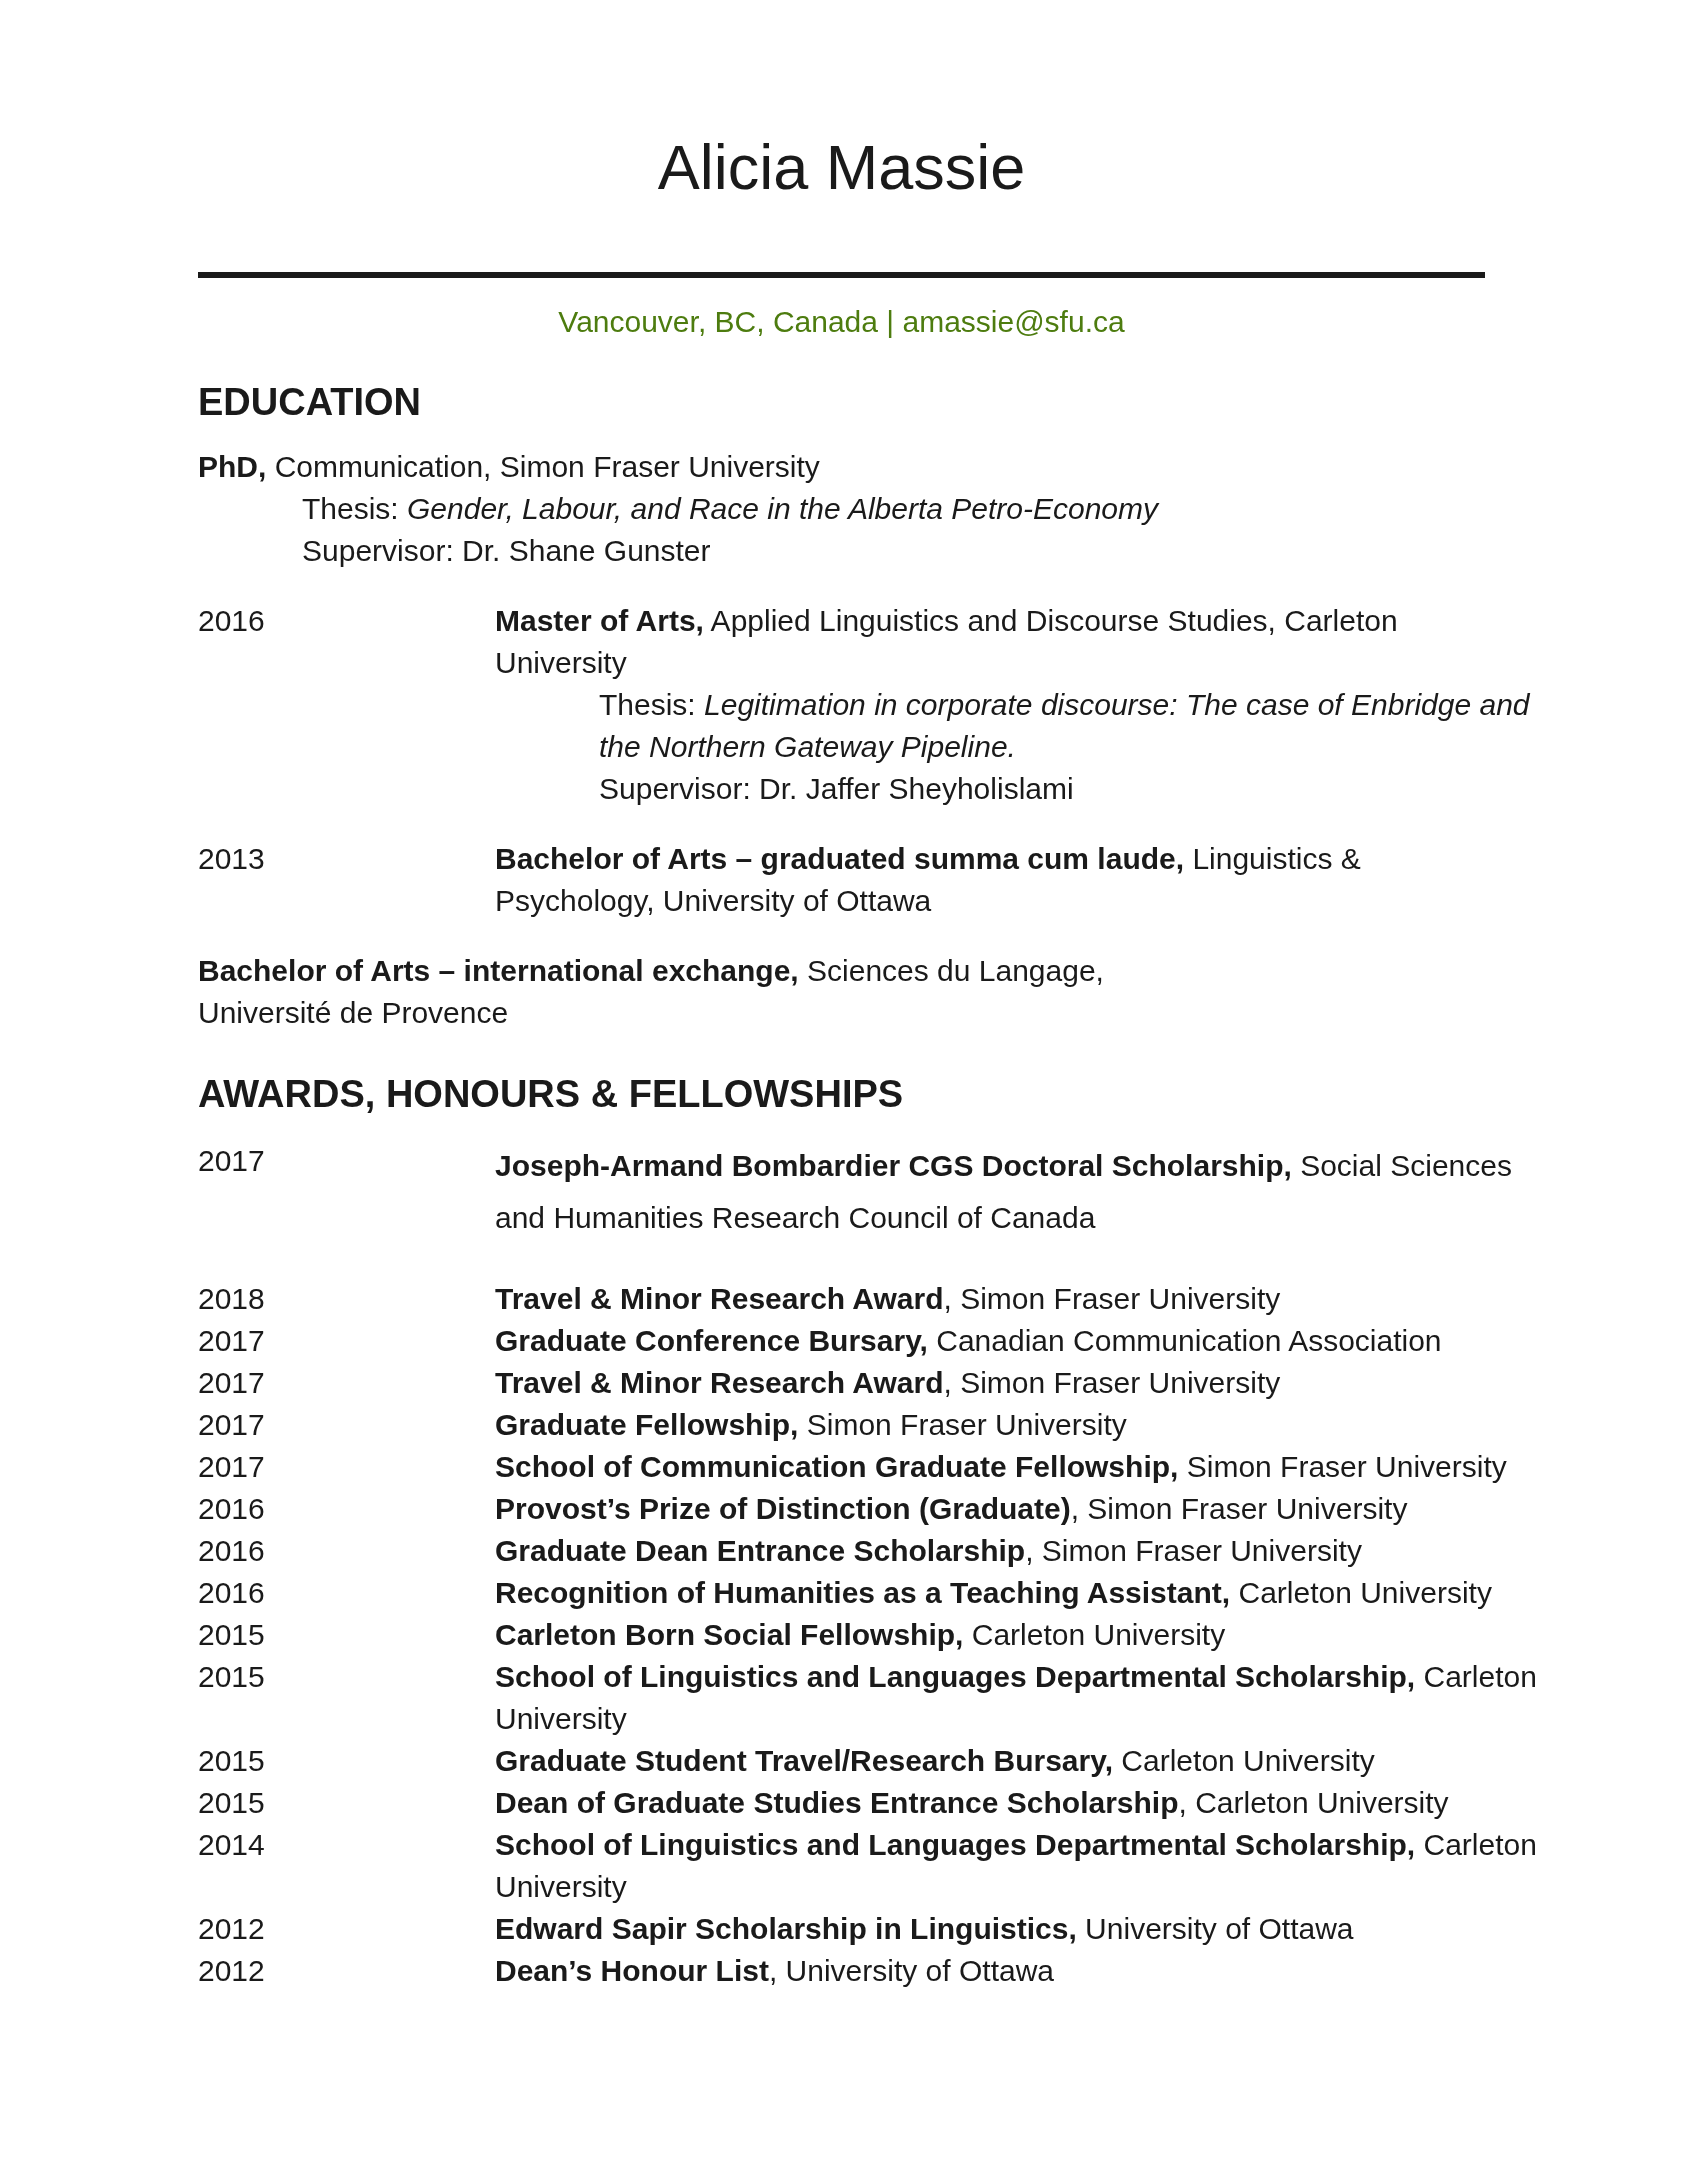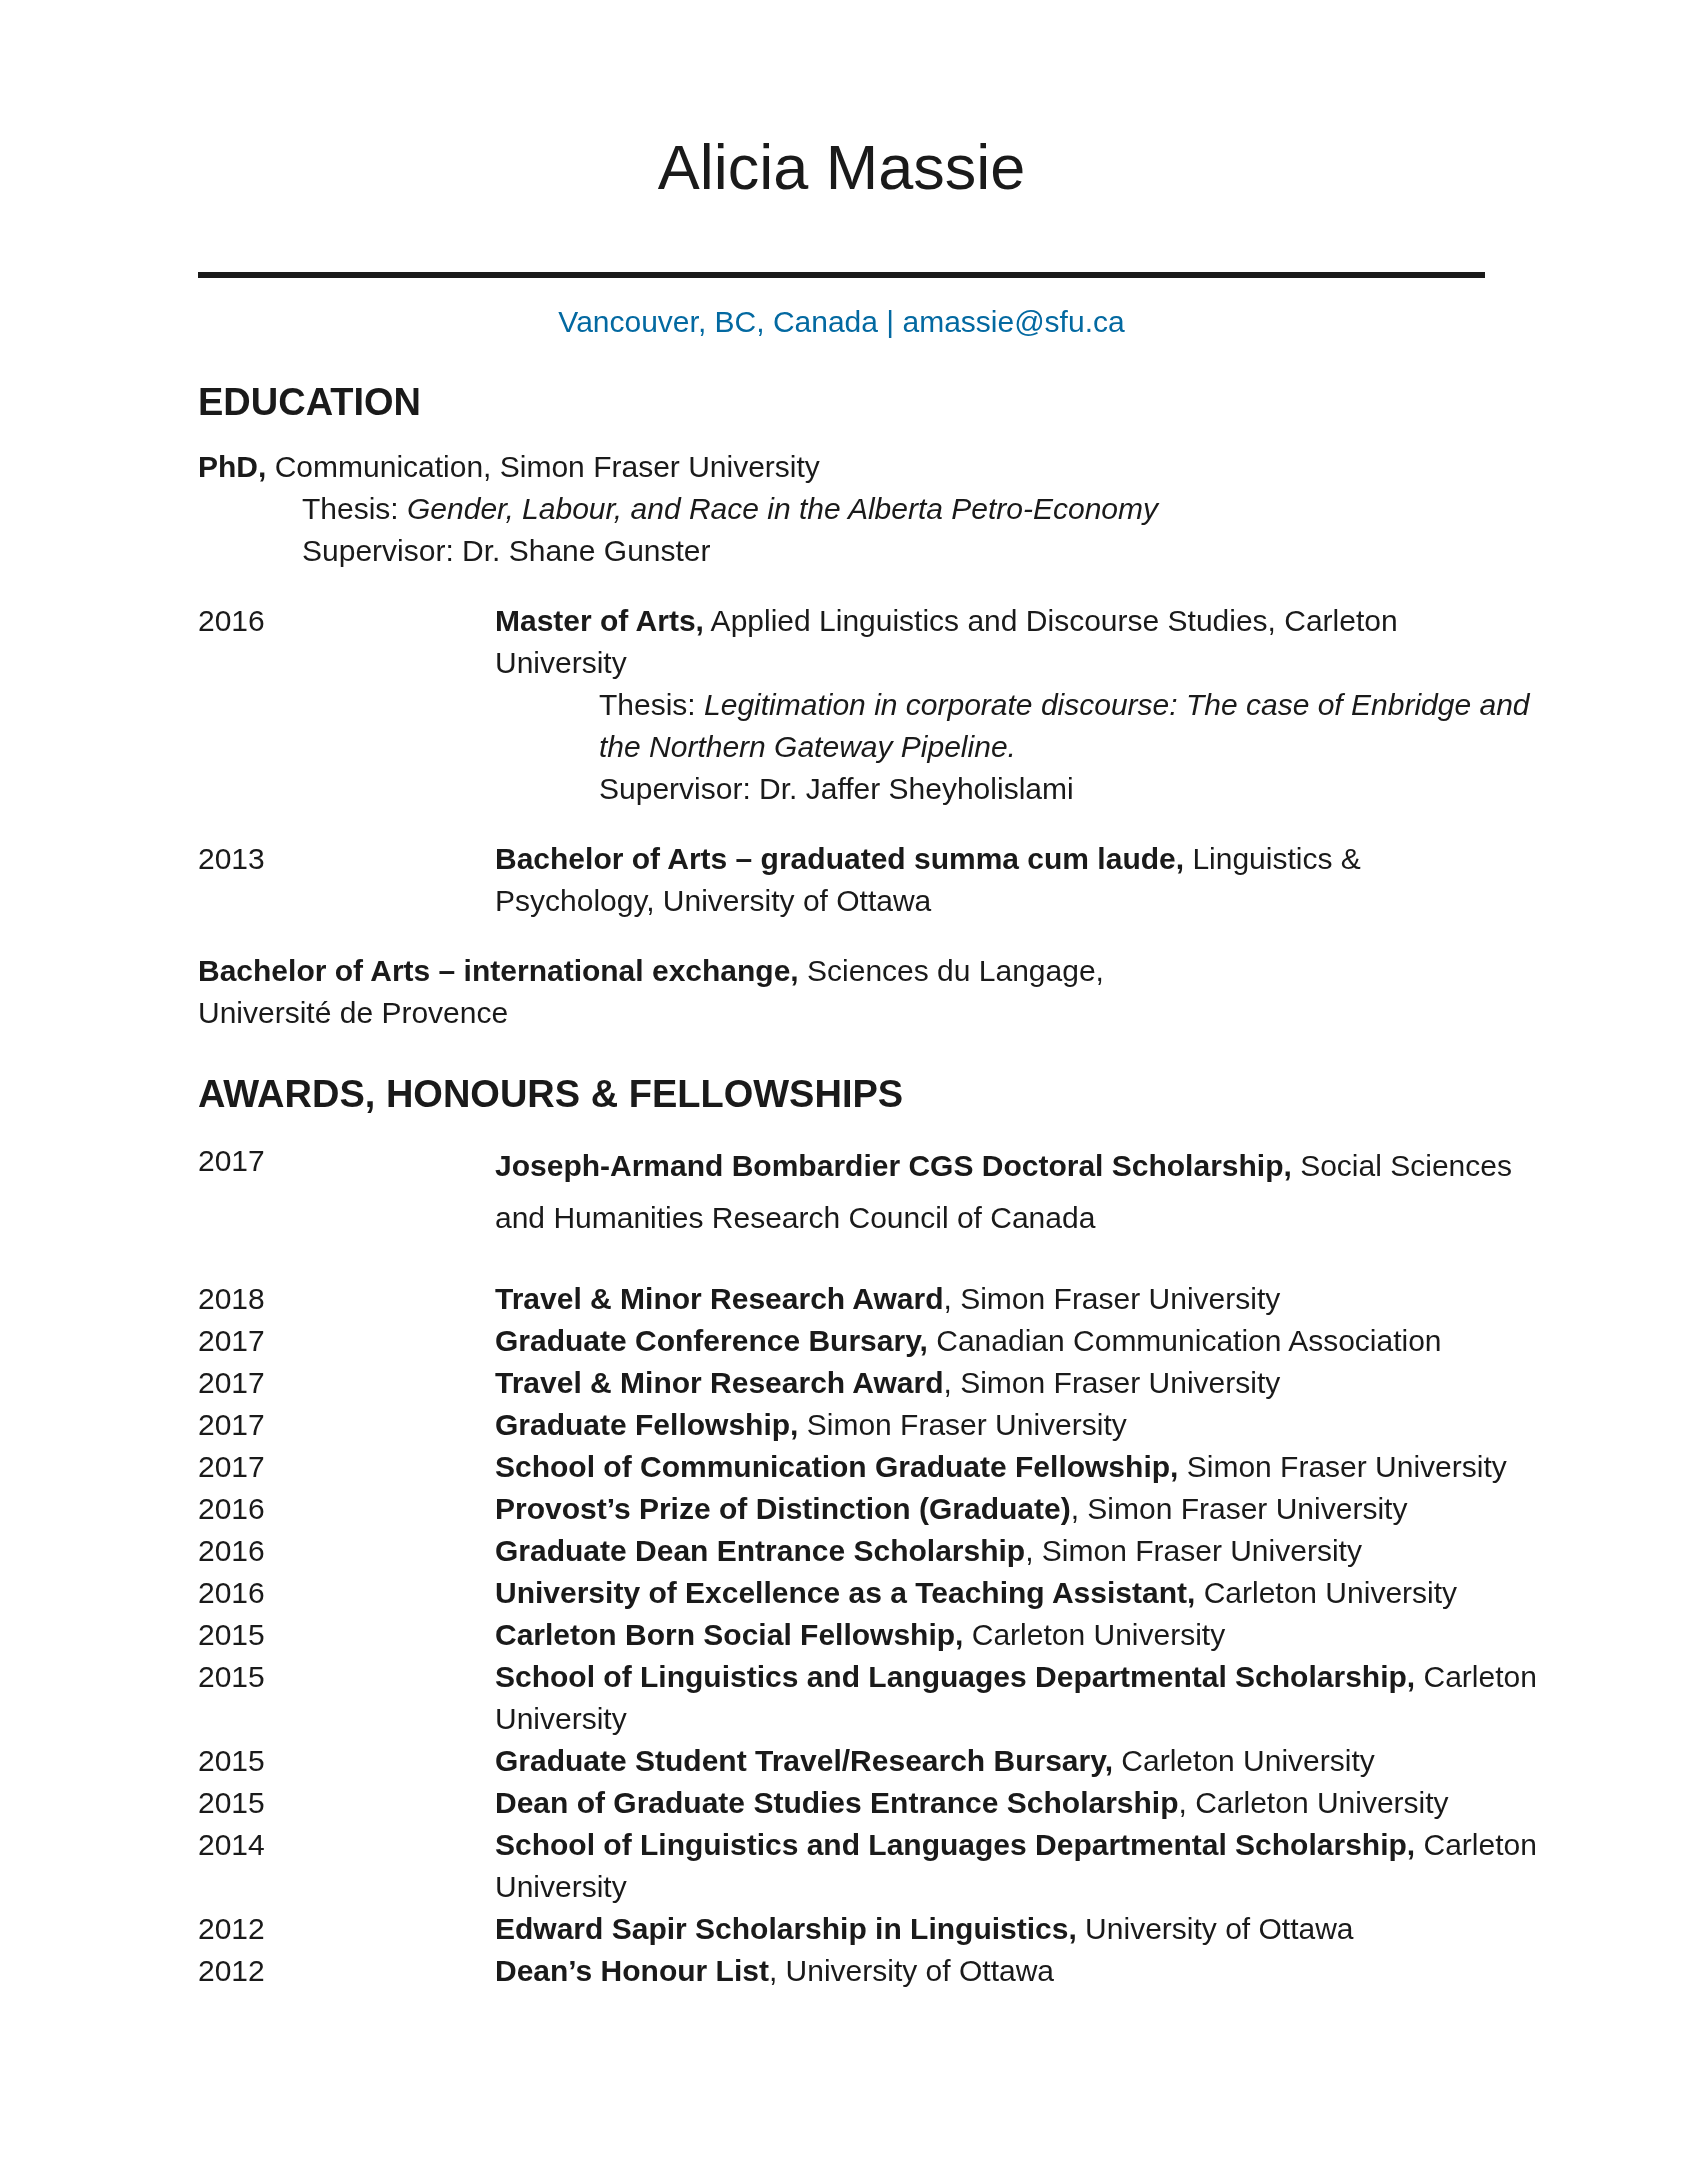--- a/index.html
+++ b/index.html
@@ -24,21 +24,21 @@
   .rule {
     margin: 67px 198px 0 198px;
     height: 6px;
     background: #1a1a1a;
   }
   .contact {
     margin: 24px 198px 0 198px;
     text-align: center;
     font-size: 30px;
     line-height: 40px;
-    color: #0369a1;
+    color: #4d7c0f;
   }
   h2.sec-h {
     margin: 40px 139px 0 198px;
     font-size: 38px;
     line-height: 40px;
     font-weight: bold;
     color: #1a1a1a;
   }
   .entries { margin: 24px 139px 0 198px; }
   .awards-featured { margin: 26px 139px 0 198px; }
@@ -151,21 +151,21 @@
       <div class="content"><span class="b">Provost’s Prize of Distinction (Graduate)</span><span class="rest">, Simon Fraser University</span></div>
     </div>
 
     <div class="row">
       <div class="year">2016</div>
       <div class="content"><span class="b">Graduate Dean Entrance Scholarship</span><span class="rest">, Simon Fraser University</span></div>
     </div>
 
     <div class="row">
       <div class="year">2016</div>
-      <div class="content"><span class="b">University of Excellence as a Teaching Assistant,</span><span class="rest"> Carleton University</span></div>
+      <div class="content"><span class="b">Recognition of Humanities as a Teaching Assistant,</span><span class="rest"> Carleton University</span></div>
     </div>
 
     <div class="row">
       <div class="year">2015</div>
       <div class="content"><span class="b">Carleton Born Social Fellowship,</span><span class="rest"> Carleton University</span></div>
     </div>
 
     <div class="row">
       <div class="year">2015</div>
       <div class="content"><span class="b">School of Linguistics and Languages Departmental Scholarship,</span><span class="rest"> Carleton

